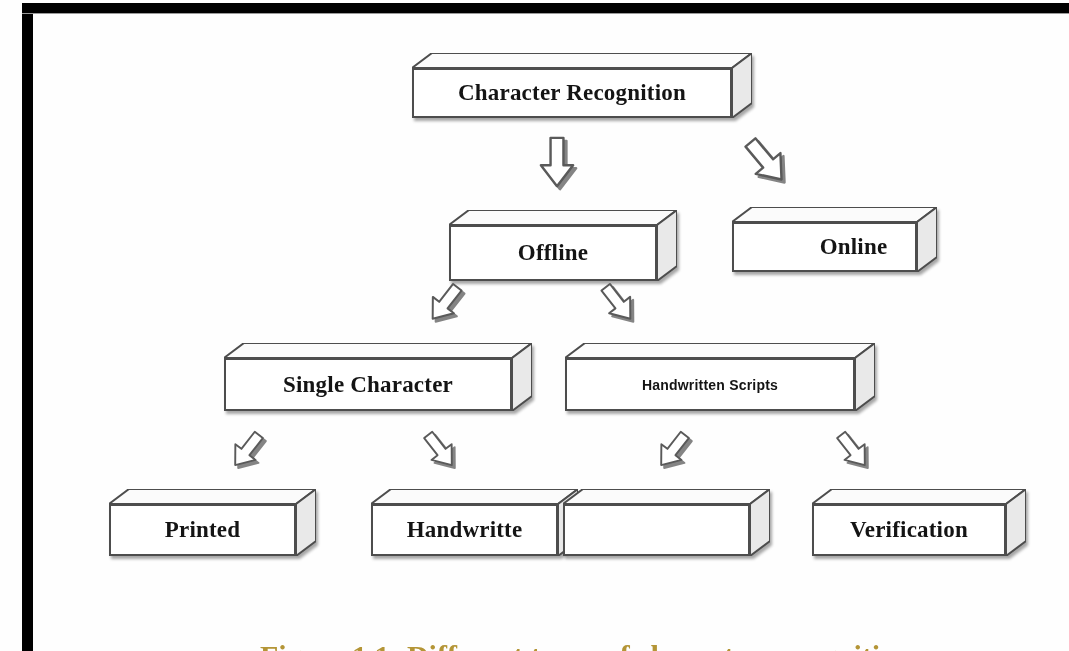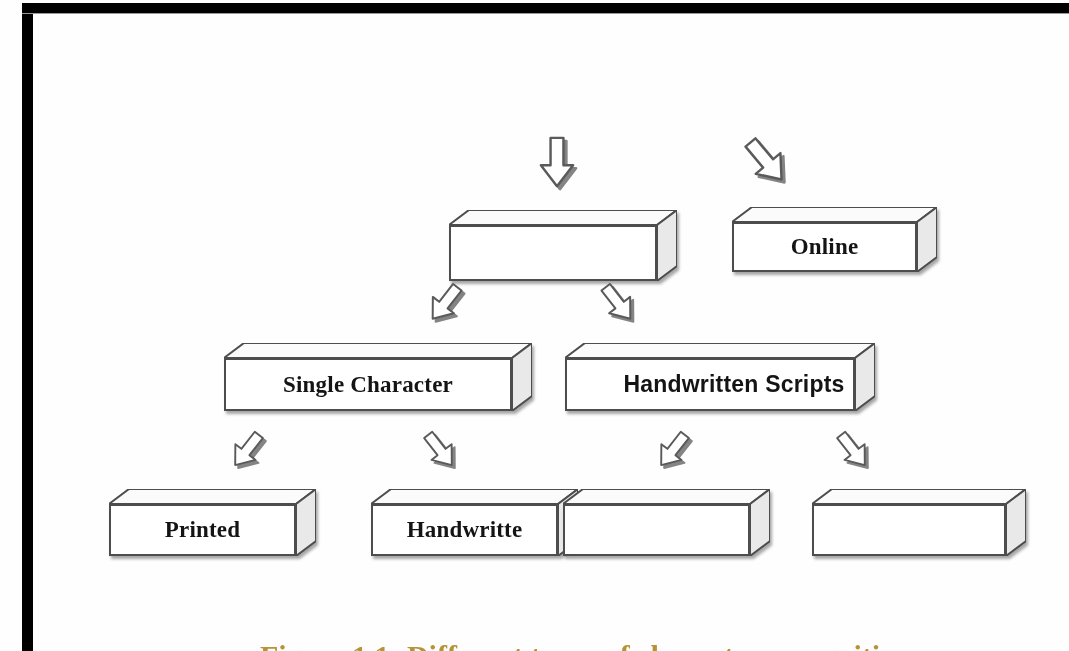--- a/index.html
+++ b/index.html
@@ -25,22 +25,21 @@
   }
   .node .label{
     position:absolute;
     display:flex;align-items:center;justify-content:center;
     font-weight:bold;color:#141414;
     font-size:23px;letter-spacing:0.2px;
     white-space:nowrap;
   }
   .node .label.sans{
     font-family:"Liberation Sans","DejaVu Sans",sans-serif;
-    font-size:23px;
-    padding-left:24px;
+    font-size:14px;
   }
   .arrow{position:absolute;}
   .arrow svg{
     overflow:visible;
     filter:drop-shadow(3px 3px 0px rgba(110,110,110,0.85));
   }
   .caption{
     position:absolute;left:260px;top:639px;
     font-weight:bold;font-size:30px;
     color:#b49536;
@@ -48,46 +47,55 @@
   }
 </style>
 </head>
 <body>
 
 <div class="page">
 
   <div class="frame-left"></div>
   <div class="frame-top"></div>
 
+  <div class="node" style="left: 412px; top: 53px; width: 340px; height: 65px;">
+      <svg width="340" height="65" viewBox="0 0 340 65" xmlns="http://www.w3.org/2000/svg">
+      <polygon points="0,15 20,0 340,0 320,15" fill="#fbfbfb" stroke="#4d4d4d" stroke-width="2" stroke-linejoin="round"></polygon>
+      <polygon points="320,15 340,0 340,50 320,65" fill="#e9e9e9" stroke="#4d4d4d" stroke-width="2" stroke-linejoin="round"></polygon>
+      <rect x="1" y="16" width="318" height="48" fill="#ffffff" stroke="#4d4d4d" stroke-width="2"></rect>
+    </svg>
+    <div class="label" style="left: 0px; top: 15px; width: 320px; height: 50px;">Character Recognition</div>
+  </div>
 
   <div class="arrow" style="left:528px;top:133px"><svg width="58" height="58" viewBox="0 0 64 72" xmlns="http://www.w3.org/2000/svg">
       <g transform="rotate(0,32,36)">
         <path d="M24 6 L40 6 L40 40 L52 40 L32 66 L12 40 L24 40 Z" fill="#ffffff" stroke="#5a5a5a" stroke-width="3" stroke-linejoin="round"></path>
       </g>
     </svg></div>
   <div class="arrow" style="left:737px;top:132px"><svg width="58" height="58" viewBox="0 0 64 72" xmlns="http://www.w3.org/2000/svg">
       <g transform="rotate(-40,32,36)">
         <path d="M24 6 L40 6 L40 40 L52 40 L32 66 L12 40 L24 40 Z" fill="#ffffff" stroke="#5a5a5a" stroke-width="3" stroke-linejoin="round"></path>
       </g>
     </svg></div>
 
   <div class="node" style="left: 449px; top: 210px; width: 228px; height: 71px;">
       <svg width="228" height="71" viewBox="0 0 228 71" xmlns="http://www.w3.org/2000/svg">
       <polygon points="0,15 20,0 228,0 208,15" fill="#fbfbfb" stroke="#4d4d4d" stroke-width="2" stroke-linejoin="round"></polygon>
       <polygon points="208,15 228,0 228,56 208,71" fill="#e9e9e9" stroke="#4d4d4d" stroke-width="2" stroke-linejoin="round"></polygon>
       <rect x="1" y="16" width="206" height="54" fill="#ffffff" stroke="#4d4d4d" stroke-width="2"></rect>
     </svg>
+    <div class="label" style="left: 0px; top: 15px; width: 208px; height: 56px;">Offline</div>
   </div>
   <div class="node" style="left: 732px; top: 207px; width: 205px; height: 65px;">
       <svg width="205" height="65" viewBox="0 0 205 65" xmlns="http://www.w3.org/2000/svg">
       <polygon points="0,15 20,0 205,0 185,15" fill="#fbfbfb" stroke="#4d4d4d" stroke-width="2" stroke-linejoin="round"></polygon>
       <polygon points="185,15 205,0 205,50 185,65" fill="#e9e9e9" stroke="#4d4d4d" stroke-width="2" stroke-linejoin="round"></polygon>
       <rect x="1" y="16" width="183" height="48" fill="#ffffff" stroke="#4d4d4d" stroke-width="2"></rect>
     </svg>
-    <div class="label" style="left: 0px; top: 15px; width: 185px; height: 50px;">Online</div>
+    <div class="label" style="left: 0px; top: 15px; width: 185px; height: 50px; padding-left: 29px;">Online</div>
   </div>
 
   <div class="arrow" style="left:421px;top:279px"><svg width="48" height="48" viewBox="0 0 64 72" xmlns="http://www.w3.org/2000/svg">
       <g transform="rotate(38,32,36)">
         <path d="M24 6 L40 6 L40 40 L52 40 L32 66 L12 40 L24 40 Z" fill="#ffffff" stroke="#5a5a5a" stroke-width="3" stroke-linejoin="round"></path>
       </g>
     </svg></div>
   <div class="arrow" style="left:594px;top:279px"><svg width="48" height="48" viewBox="0 0 64 72" xmlns="http://www.w3.org/2000/svg">
       <g transform="rotate(-38,32,36)">
         <path d="M24 6 L40 6 L40 40 L52 40 L32 66 L12 40 L24 40 Z" fill="#ffffff" stroke="#5a5a5a" stroke-width="3" stroke-linejoin="round"></path>
@@ -154,17 +162,18 @@
       <polygon points="187,15 207,0 207,52 187,67" fill="#e9e9e9" stroke="#4d4d4d" stroke-width="2" stroke-linejoin="round"></polygon>
       <rect x="1" y="16" width="185" height="50" fill="#ffffff" stroke="#4d4d4d" stroke-width="2"></rect>
     </svg>
   </div>
   <div class="node" style="left: 812px; top: 489px; width: 214px; height: 67px;">
       <svg width="214" height="67" viewBox="0 0 214 67" xmlns="http://www.w3.org/2000/svg">
       <polygon points="0,15 20,0 214,0 194,15" fill="#fbfbfb" stroke="#4d4d4d" stroke-width="2" stroke-linejoin="round"></polygon>
       <polygon points="194,15 214,0 214,52 194,67" fill="#e9e9e9" stroke="#4d4d4d" stroke-width="2" stroke-linejoin="round"></polygon>
       <rect x="1" y="16" width="192" height="50" fill="#ffffff" stroke="#4d4d4d" stroke-width="2"></rect>
     </svg>
+    <div class="label" style="left: 0px; top: 15px; width: 194px; height: 52px;">Verification</div>
   </div>
 
   <div class="caption">Figure 1.1: Different types of character recognition</div>
 
 </div>
 
 </body></html>

